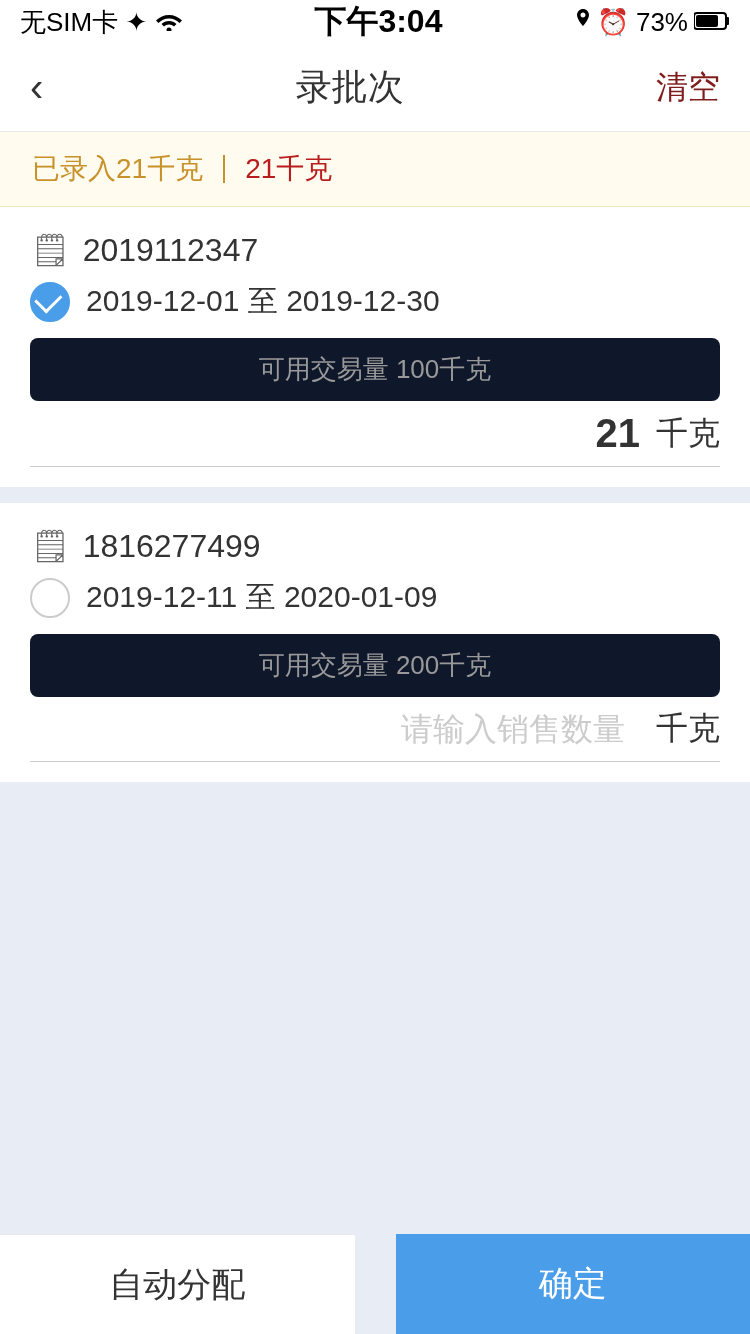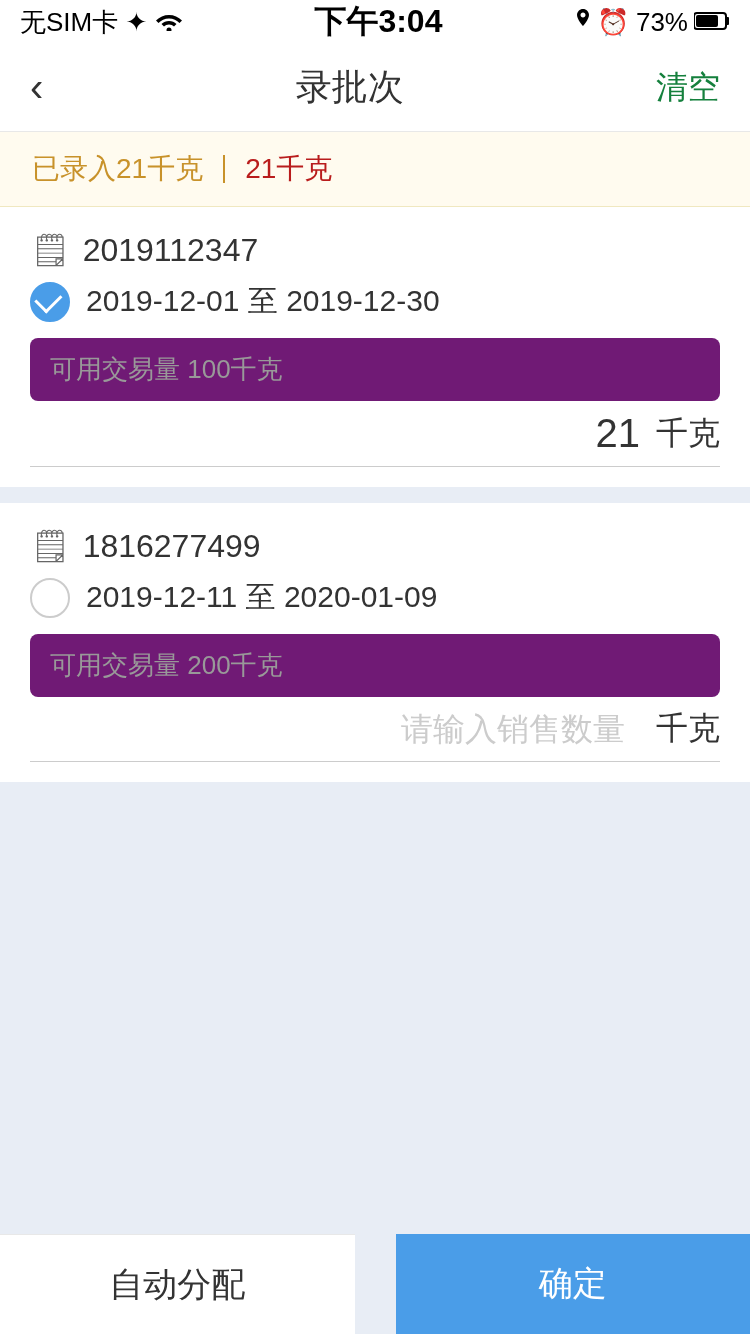--- a/index.html
+++ b/index.html
@@ -59,21 +59,21 @@
       color: #333;
       cursor: pointer;
     }
     .nav-title {
       font-size: 36px;
       font-weight: 500;
       color: #333;
     }
     .nav-action {
       font-size: 32px;
-      color: #15803d;
+      color: #7f1d1d;
       cursor: pointer;
     }
 
     
     .info-banner {
       background: #fffbef;
       padding: 18px 32px;
       display: flex;
       align-items: center;
       gap: 20px;
@@ -141,33 +141,34 @@
       border-left: 3px solid #fff;
       border-bottom: 3px solid #fff;
       transform: rotate(-45deg) translateY(-3px);
       display: block;
     }
     .batch-date {
       font-size: 30px;
       color: #333;
     }
     .available-row {
-      background: #701a75;
+      background: #0f172a;
       border-radius: 8px;
       padding: 14px 20px;
       margin-bottom: 0;
+      text-align: center;
     }
     .available-text {
       font-size: 26px;
       color: #999;
     }
     .amount-value {
       font-size: 40px;
       color: #333;
-      font-weight: 400;
+      font-weight: 700;
     }
     .amount-unit {
       font-size: 32px;
       color: #333;
     }
     .amount-container {
       background: #fff;
       padding: 0 30px 20px 30px;
     }
     .amount-inner {

